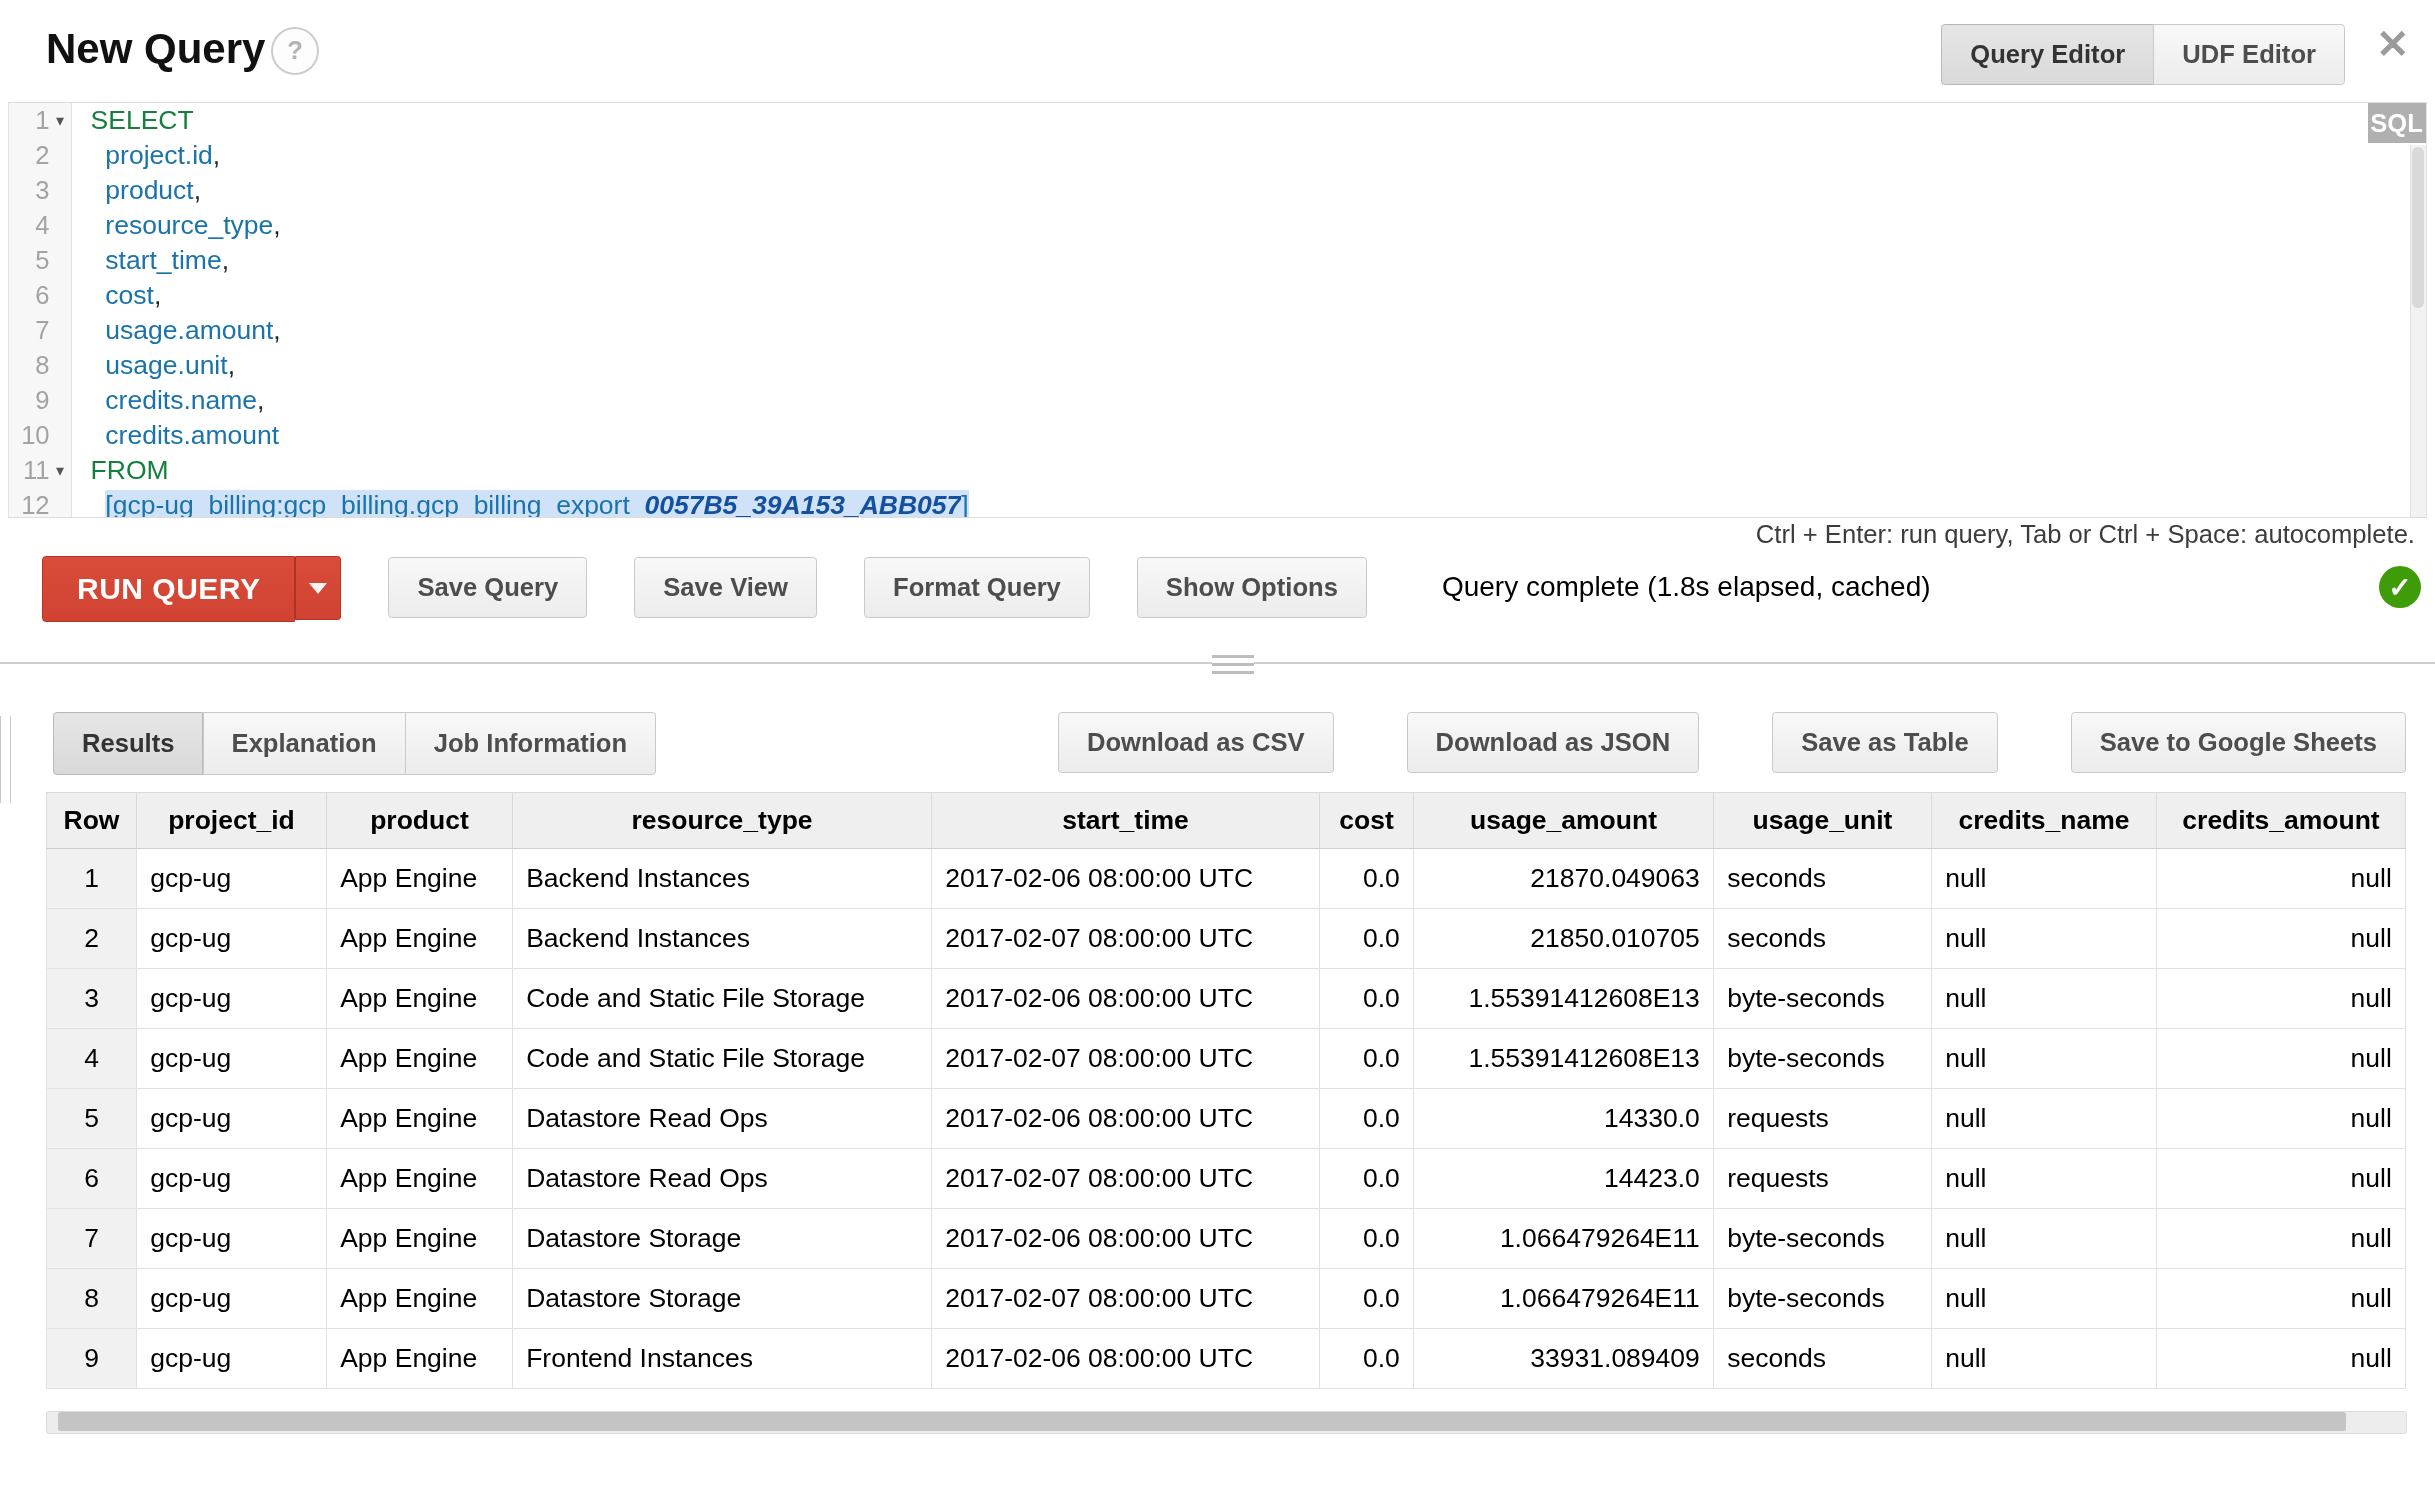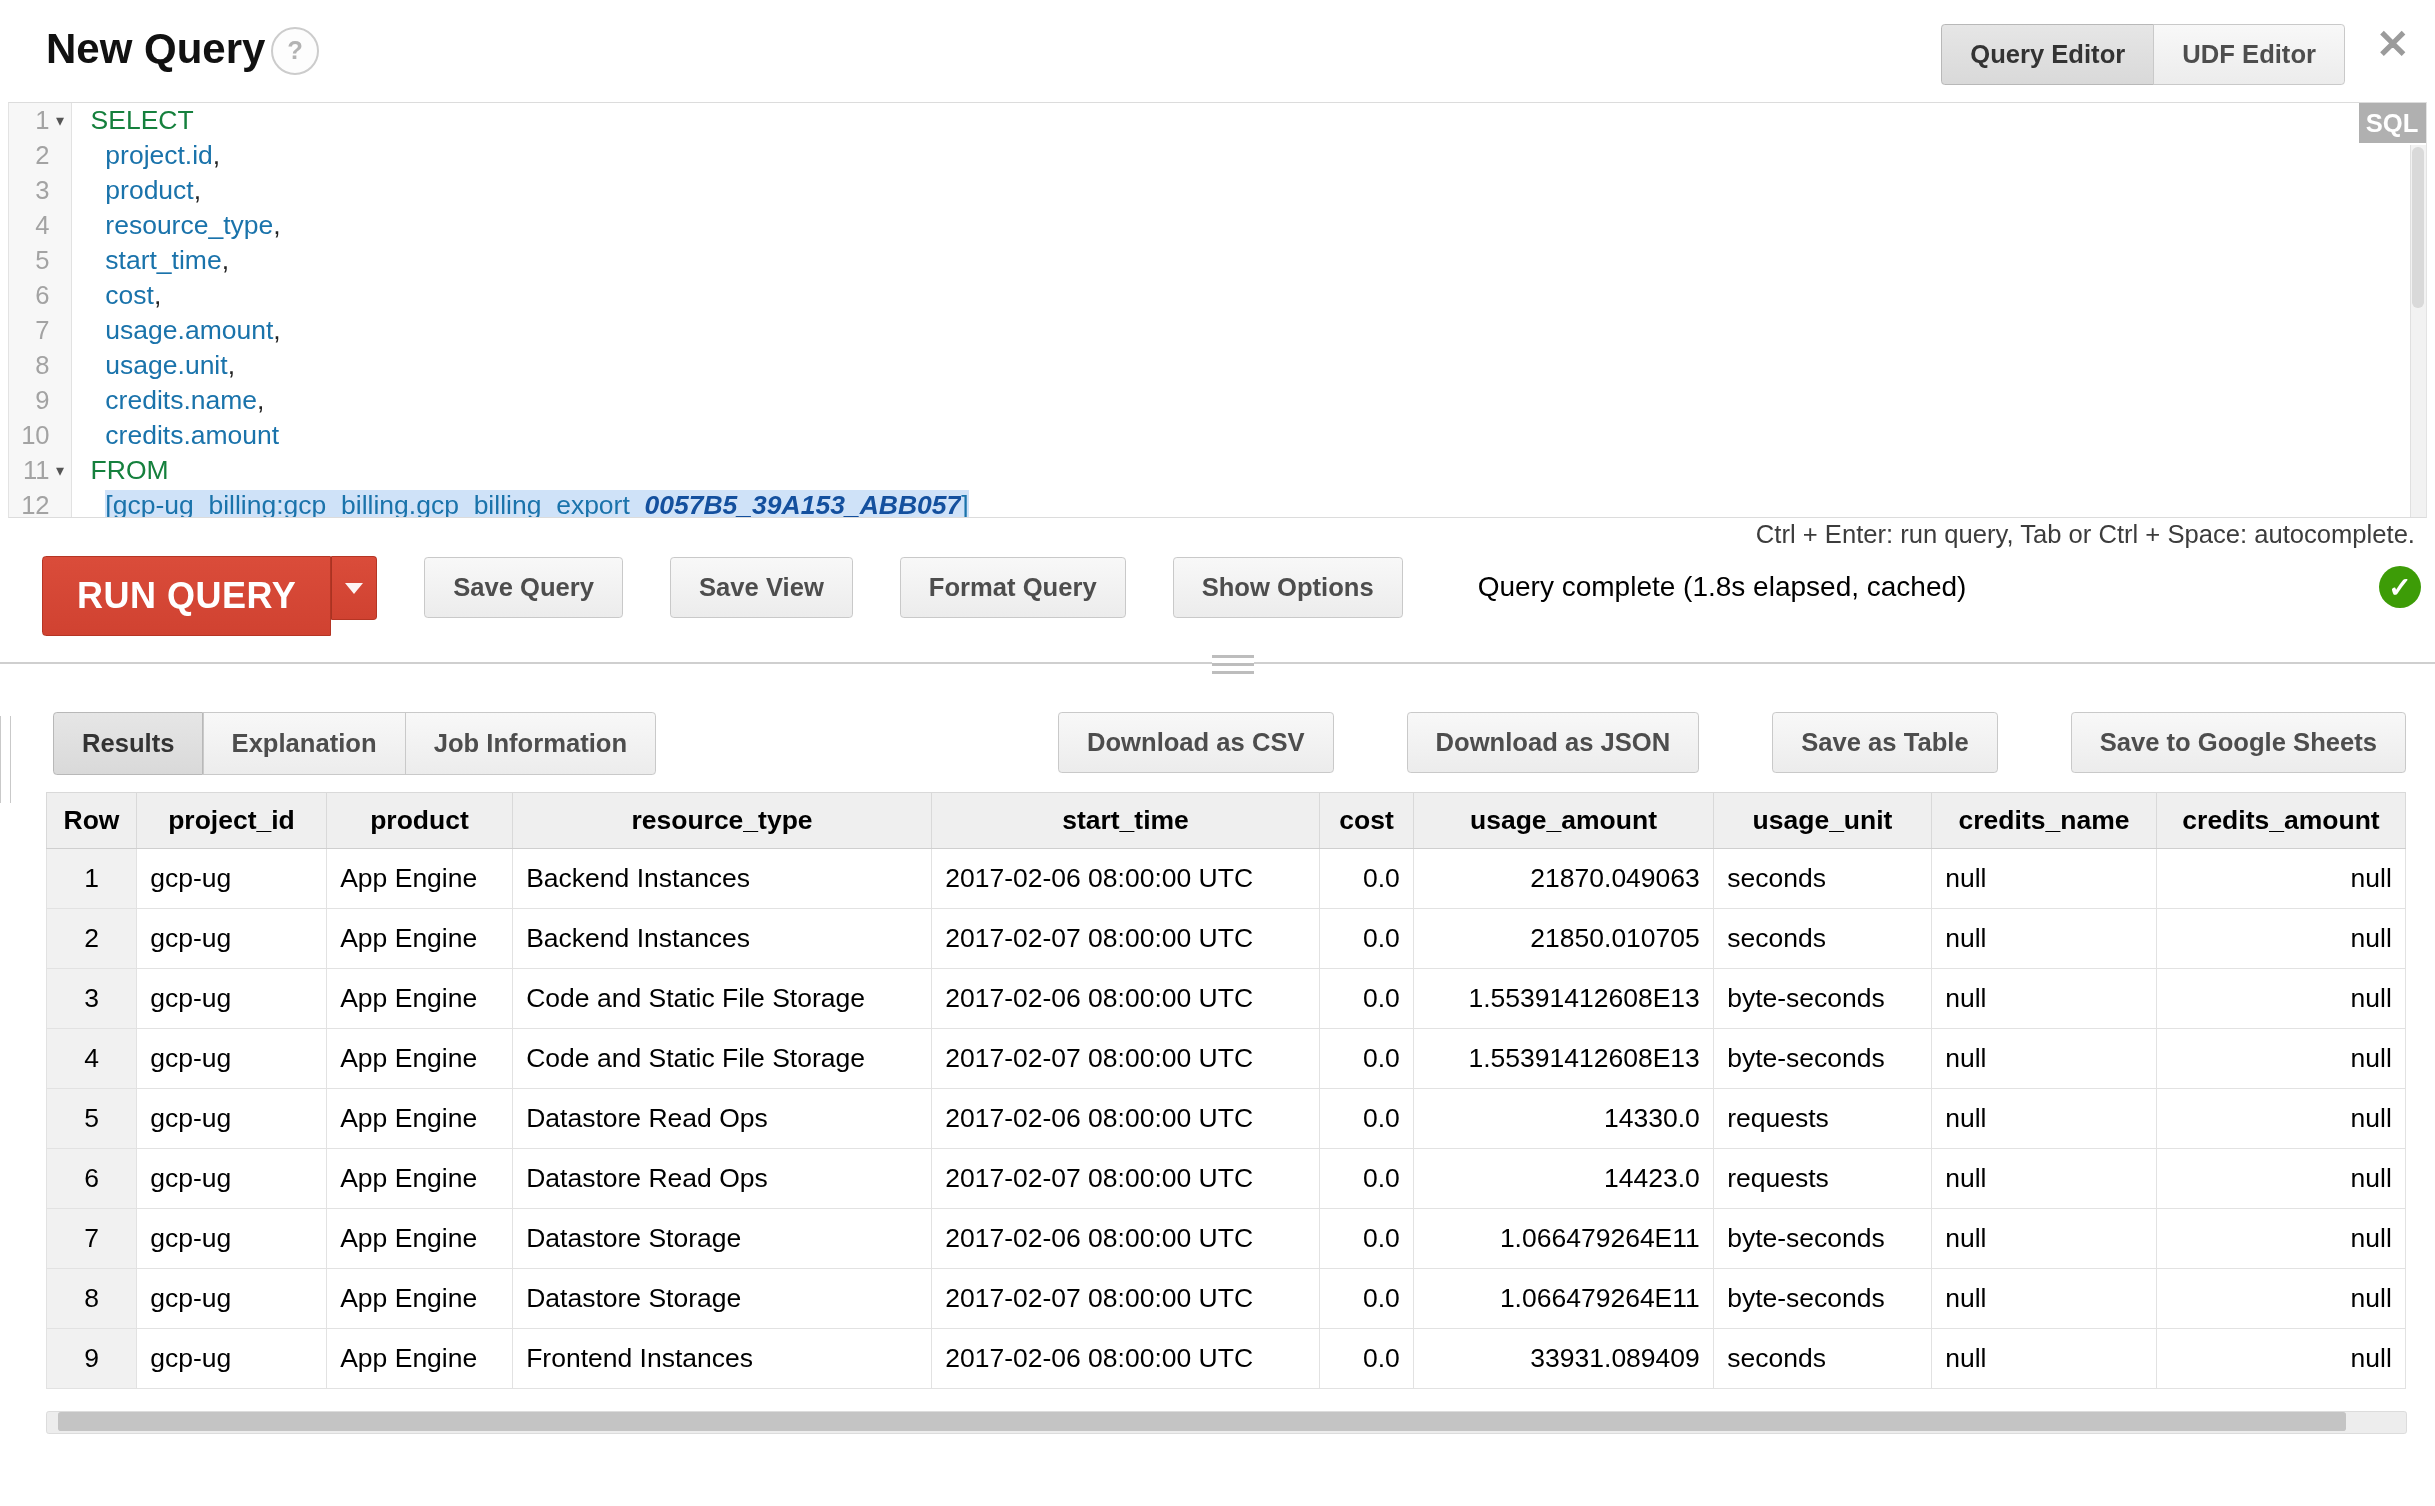--- a/index.html
+++ b/index.html
@@ -31,33 +31,33 @@
   .ed-gut{width:62px;background:#f7f7f7;border-right:1.9px solid #e2e2e2;display:flex;
           align-items:center;justify-content:flex-end;}
   .ed-num{font-size:25.6px;color:#a3a3a3;text-align:right;}
   .ed-fold{width:21px;font-size:16px;color:#555;text-align:center;}
   .ed-code{padding-left:19px;white-space:pre;font-size:26.5px;line-height:35px;}
   .tok-kw{color:#15803d;font-weight:400;}
   .tok-id{color:#1a73ab;}
   .tok-pl{color:#222;}
   .tok-num{color:#14509e;font-weight:700;font-style:italic;}
   .tok-sel{background:#cfe2f8;}
-  .sql-badge{position:absolute;right:0;top:0;width:67px;height:40px;background:#b0b0b0;color:#fff;
+  .sql-badge{position:absolute;right:0;top:0;width:58px;height:40px;background:#b0b0b0;color:#fff;
              font-size:25.6px;font-weight:700;display:flex;align-items:center;justify-content:center;}
   .ed-scrollbar{position:absolute;right:0;top:42px;width:15px;height:372px;background:#f2f2f2;
                 border-left:0.9px solid #e0e0e0;}
   .ed-scroll-thumb{position:absolute;top:1.9px;left:1.9px;width:11.4px;height:161px;background:#d9d9d9;border-radius:5.7px;}
 
   
   .hint-row{position:absolute;right:21px;top:520px;font-size:25.6px;color:#3c3c3c;}
   .toolbar{position:absolute;left:42px;top:556px;right:15px;height:62px;display:flex;align-items:center;}
   .run-split{display:flex;height:62px;margin-right:47px;}
-  .run-main{display:flex;align-items:center;justify-content:center;padding:8px 34px;height:62px;
+  .run-main{display:flex;align-items:center;justify-content:center;padding:1px 34px;height:62px;
             background:linear-gradient(#da4c3a,#d04231);border:0.9px solid #b53524;border-radius:3.8px 0 0 3.8px;
-            color:#fff;font-size:36px;font-weight:700;letter-spacing:0.5px;}
+            color:#fff;font-size:30px;font-weight:700;letter-spacing:0.5px;}
   .run-arrow{width:44px;height:62px;background:linear-gradient(#da4c3a,#d04231);border:0.9px solid #b53524;
              border-left:0.9px solid #a93322;border-radius:0 3.8px 3.8px 0;display:flex;align-items:center;justify-content:center;}
   .run-caret{width:0;height:0;border-left:9.5px solid transparent;border-right:9.5px solid transparent;
              border-top:11.4px solid #fff;opacity:.95;}
   .toolbar .btn{margin-right:47px;}
   .status-text{font-size:28px;color:#000;margin-left:28px;}
   .check-circle{margin-left:auto;width:42px;height:42px;border-radius:50%;background:#3d9c07;color:#fff;
                 display:flex;align-items:center;justify-content:center;font-size:28px;font-weight:700;}
 
   

